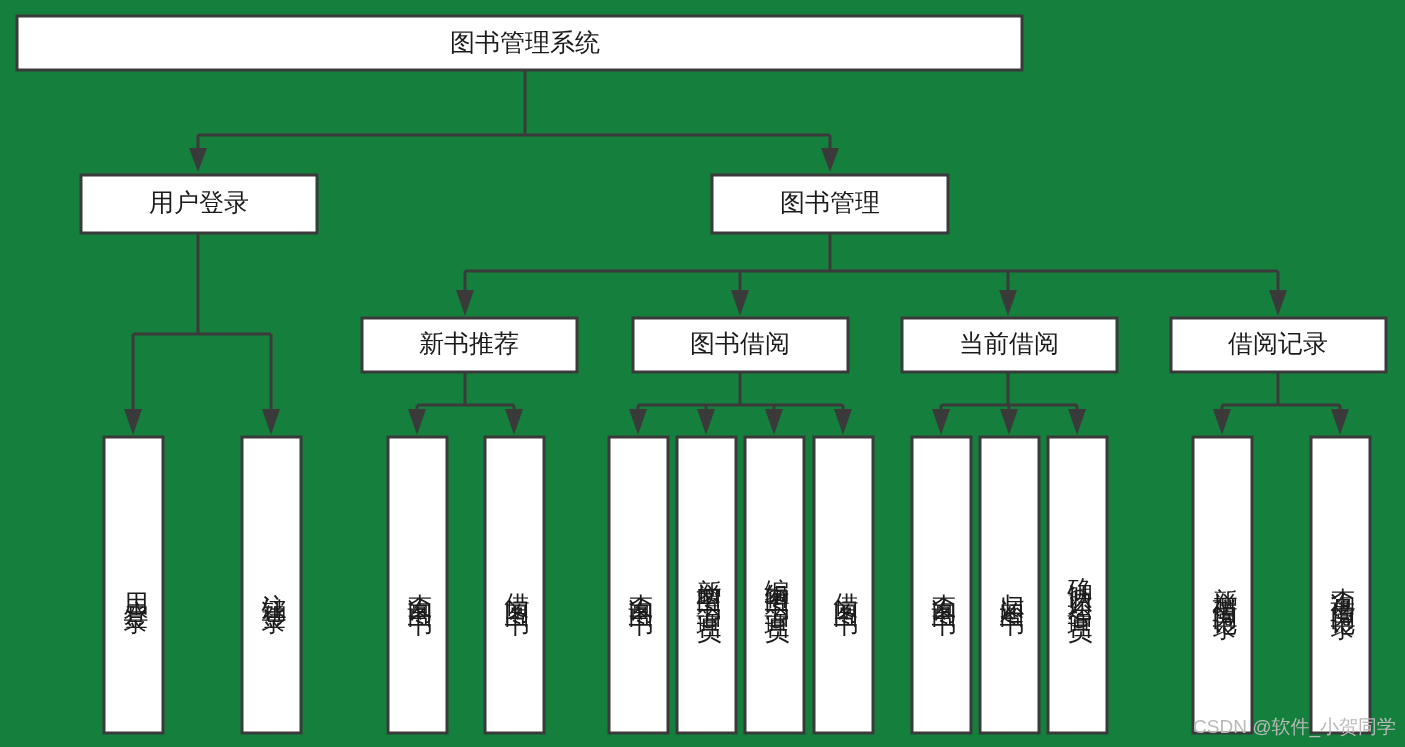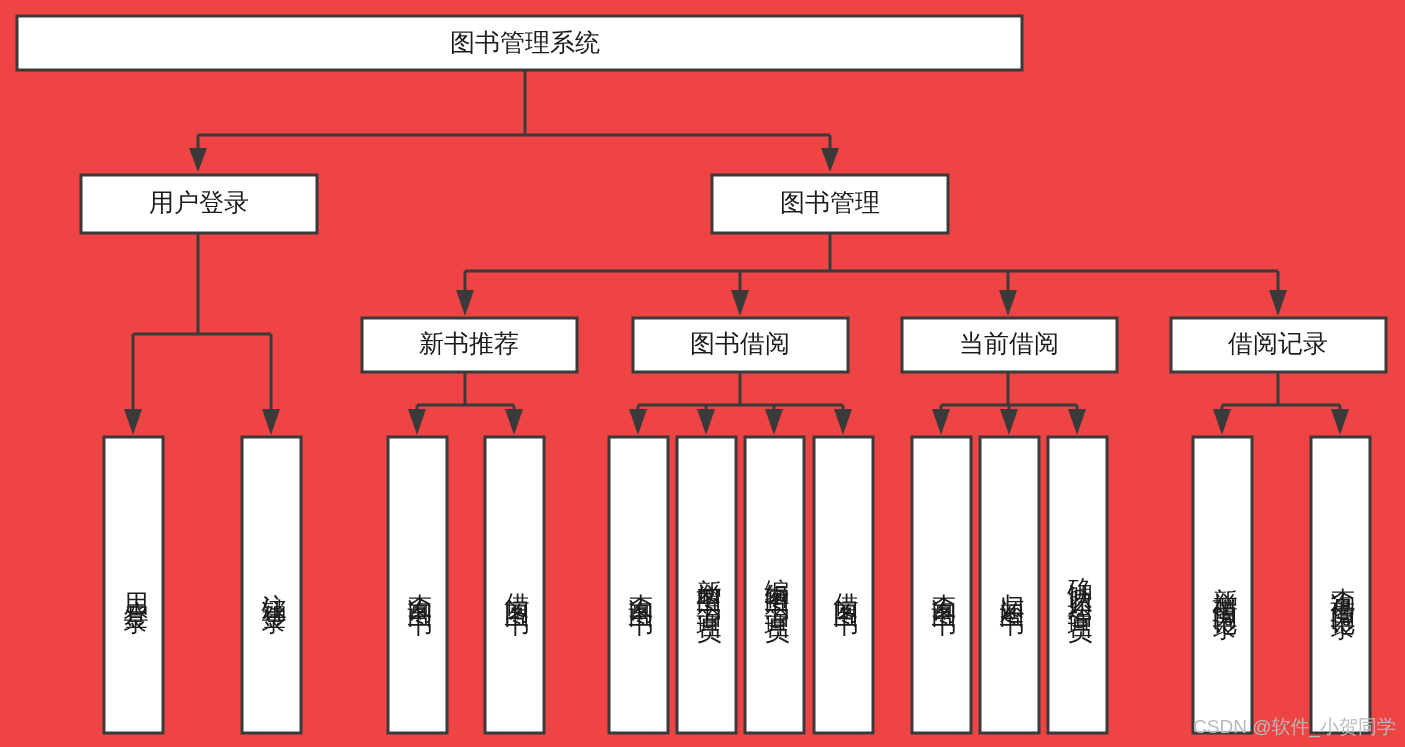--- a/index.html
+++ b/index.html
@@ -8,21 +8,21 @@
     padding: 0;
     background: #ffffff;
   }
   body {
     font-family: "Liberation Sans", "DejaVu Sans", sans-serif;
   }
   #diagram-root {
     position: relative;
     width: 1405px;
     height: 747px;
-    background: #ef4444;
+    background: #15803d;
     overflow: hidden;
   }
   svg.diagram-canvas {
     position: absolute;
     top: 0;
     left: 0;
     width: 1405px;
     height: 747px;
     display: block;
   }

